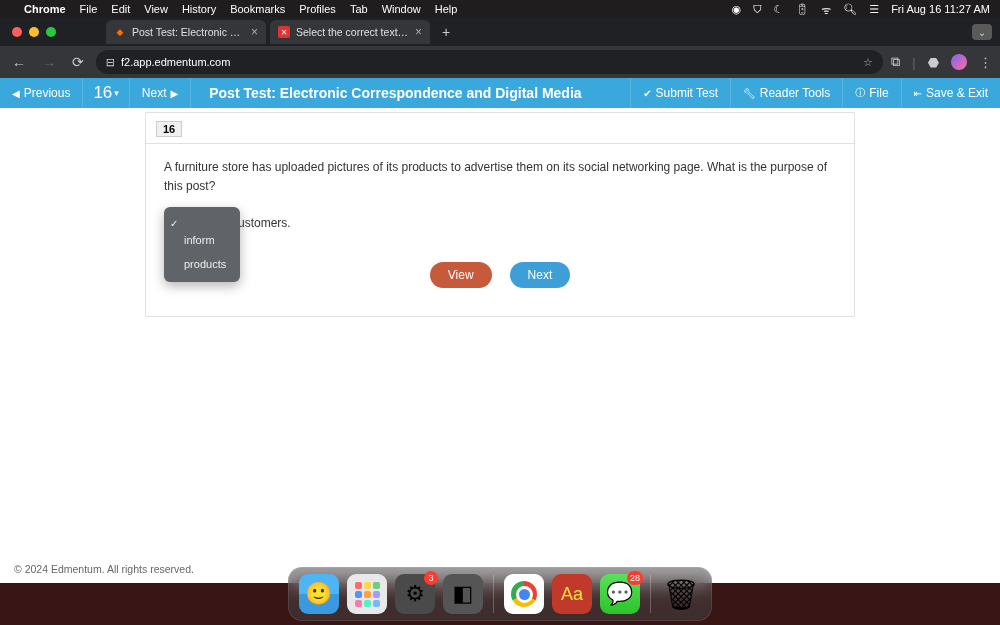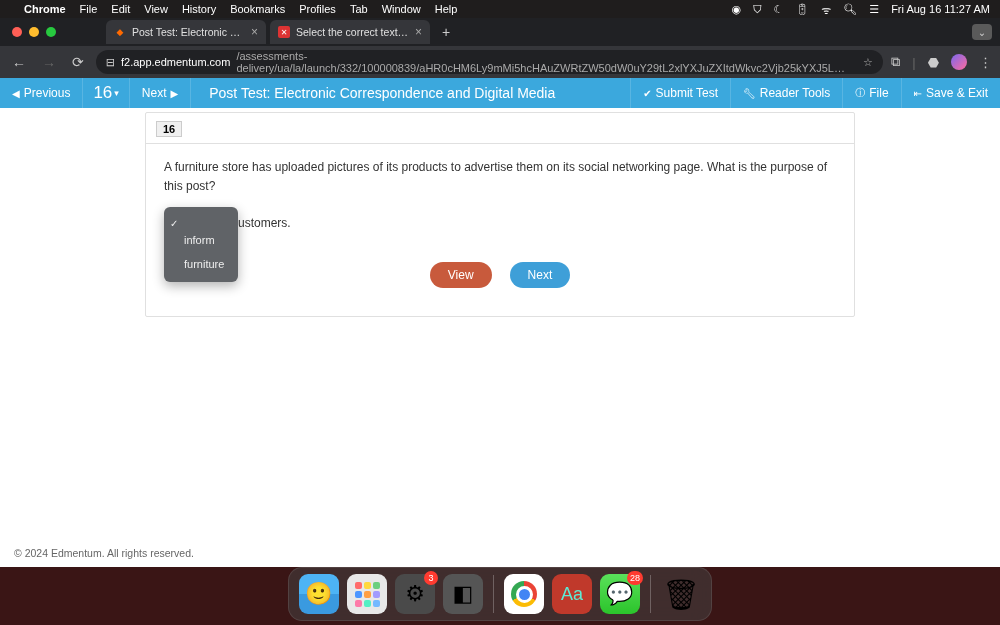--- a/index.html
+++ b/index.html
@@ -36,21 +36,21 @@
     .nav-btn.disabled { color: #666; }
     .url-input { flex: 1; background: #202124; border-radius: 14px; height: 24px; display: flex; align-items: center; padding: 0 10px; gap: 6px; font-size: 11px; color: #aaa; }
     .url-domain { color: #fff; }
     .url-icons { display: flex; gap: 12px; align-items: center; color: #ccc; font-size: 13px; }
     
     
     .app-header { height: 30px; background: #3ba8dd; display: flex; align-items: center; color: #fff; font-size: 12px; }
     .hdr-btn { padding: 0 12px; height: 100%; display: flex; align-items: center; gap: 4px; cursor: pointer; border-right: 1px solid rgba(255,255,255,0.15); }
     .hdr-btn:last-child { border-right: none; }
     .q-num { font-size: 17px; font-weight: 500; padding: 0 10px; border-right: 1px solid rgba(255,255,255,0.15); height: 100%; display: flex; align-items: center; }
-    .hdr-title { padding: 0 18px; font-size: 14px; }
+    .hdr-title { padding: 0 18px; font-size: 14px; font-weight: bold; }
     .hdr-right { margin-left: auto; display: flex; height: 100%; }
     .hdr-right .hdr-btn { border-left: 1px solid rgba(255,255,255,0.15); border-right: none; }
     .hdr-icon-sm { font-size: 10px; }
     
     
     .content-area { background: #fff; height: calc(625px - 18px - 28px - 32px - 30px - 58px); overflow: auto; padding: 0 10px; }
     .question-card { max-width: 710px; margin: 0 auto; background: #fff; border: 1px solid #e0e0e0; border-radius: 2px; margin-top: 4px; }
     .q-header { padding: 6px 10px; border-bottom: 1px solid #e0e0e0; }
     .q-number-badge { display: inline-block; background: #f0f0f0; border: 1px solid #ccc; padding: 1px 6px; font-size: 11px; font-weight: bold; }
     .q-body { padding: 14px 18px 28px 18px; font-size: 12px; color: #333; line-height: 1.6; }
@@ -61,34 +61,34 @@
     .dropdown-menu { position: absolute; top: -8px; left: 0; background: #606367; border-radius: 6px; padding: 6px 0; min-width: 74px; box-shadow: 0 4px 12px rgba(0,0,0,0.3); z-index: 100; }
     .dropdown-item { padding: 3px 14px 3px 20px; color: #eee; font-size: 11px; cursor: pointer; position: relative; }
     .dropdown-item.checked::before { content: "✓"; position: absolute; left: 6px; font-size: 10px; }
     .dropdown-item.blank { height: 16px; }
     .q-buttons { display: flex; gap: 18px; justify-content: center; margin-top: 28px; }
     .btn { padding: 6px 18px; border-radius: 14px; border: none; color: #fff; font-size: 12px; cursor: pointer; }
     .btn-reset { background: #c85a3c; }
     .btn-next { background: #3e9fd8; }
     
     
-    .footer-area { position: absolute; bottom: 58px; left: 0; right: 0; background: #fff; padding: 8px 14px; font-size: 10.5px; color: #666; }
+    .footer-area { position: absolute; bottom: 42px; left: 0; right: 0; background: #fff; padding: 8px 14px; font-size: 10.5px; color: #666; }
     
     
     .dock-container { position: absolute; bottom: 4px; left: 50%; transform: translateX(-50%); }
     .dock { background: rgba(70,70,70,0.5); border-radius: 14px; padding: 6px 10px; display: flex; gap: 8px; align-items: center; backdrop-filter: blur(10px); border: 1px solid rgba(255,255,255,0.1); }
     .dock-icon { width: 40px; height: 40px; border-radius: 9px; display: flex; align-items: center; justify-content: center; font-size: 22px; position: relative; cursor: pointer; }
     .dock-sep { width: 1px; height: 38px; background: rgba(255,255,255,0.25); margin: 0 2px; }
     .badge { position: absolute; top: -3px; right: -3px; background: #ff3b30; color: #fff; border-radius: 8px; font-size: 9px; min-width: 14px; height: 14px; display: flex; align-items: center; justify-content: center; padding: 0 3px; }
     .di-finder { background: linear-gradient(180deg, #4db4f5 50%, #3a9ae0 50%); }
     .di-launchpad { background: #e8e8e8; }
     .di-settings { background: #4a4a4a; }
     .di-roblox { background: #555; }
     .di-chrome { background: #fff; }
-    .di-dict { background: #c0392b; color:#5eead4; font-size:18px;}
+    .di-dict { background: #c0392b; color:#fde047; font-size:18px;}
     .di-messages { background: linear-gradient(#5ae05a,#2bc42b); }
     .di-trash { background: transparent; font-size: 30px; }
     
     .lp-grid { display: grid; grid-template-columns: repeat(3,7px); grid-template-rows: repeat(3,7px); gap: 2px; }
     .lp-grid span { border-radius: 2px; }
     .lp-grid span:nth-child(1){background:#ff6b6b;} .lp-grid span:nth-child(2){background:#ffd93d;} .lp-grid span:nth-child(3){background:#6bcf7f;}
     .lp-grid span:nth-child(4){background:#4d96ff;} .lp-grid span:nth-child(5){background:#ff9f43;} .lp-grid span:nth-child(6){background:#a29bfe;}
     .lp-grid span:nth-child(7){background:#fd79a8;} .lp-grid span:nth-child(8){background:#55efc4;} .lp-grid span:nth-child(9){background:#74b9ff;}
     
     .chrome-logo { position: relative; width: 26px; height: 26px; border-radius: 50%; background: conic-gradient(#ea4335 0 120deg, #fbbc05 120deg 240deg, #34a853 240deg 360deg); display:flex; align-items:center; justify-content:center;}
@@ -146,21 +146,20 @@
     </div>
   </div>
 
   <div class="url-bar">
     <span class="nav-btn">←</span>
     <span class="nav-btn disabled">→</span>
     <span class="nav-btn">⟳</span>
     <div class="url-input">
       <span style="color:#ccc">⊟</span>
       <span class="url-domain">f2.app.edmentum.com</span>
-        <span>/assessments-delivery/ua/la/launch/332/100000839/aHR0cHM6Ly9mMi5hcHAuZWRtZW50dW0uY29tL2xlYXJuZXItdWkvc2Vjb25kYXJ5L…</span>
       <span style="margin-left:auto">☆</span>
     </div>
     <div class="url-icons">
       <span>⧉</span>
       <span style="color:#666">|</span>
       <span>⬣</span>
       <span style="width:16px;height:16px;border-radius:50%;background:linear-gradient(135deg,#7b68ee,#ff6b9d)"></span>
       <span>⋮</span>
     </div>
   </div>
@@ -205,21 +204,21 @@
     <div class="q-header">
       <span class="q-number-badge">16</span>
     </div>
     <div class="q-body">
       <div class="q-context">A furniture store has uploaded pictures of its products to advertise them on its social networking page. What is the purpose of this post?</div>
       <div class="q-blank-row">
         <span class="dropdown-trigger">
           <div class="dropdown-menu">
             <div class="dropdown-item blank checked"></div>
             <div class="dropdown-item">inform</div>
-            <div class="dropdown-item">furniture</div>
+            <div class="dropdown-item">products</div>
           </div>
         </span>
         <span> customers.</span>
       </div>
       <div class="q-buttons">
         <button class="btn btn-reset">View</button>
         <button class="btn btn-next">Next</button>
       </div>
     </div>
   </div>

